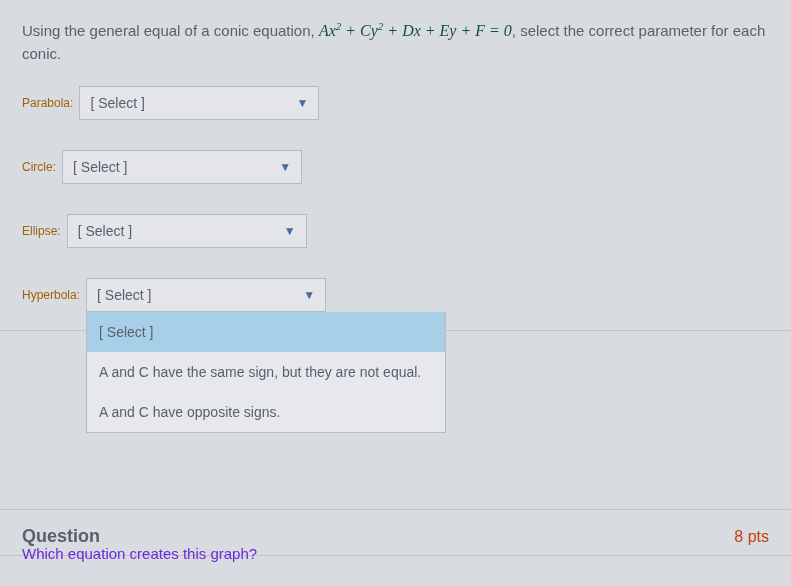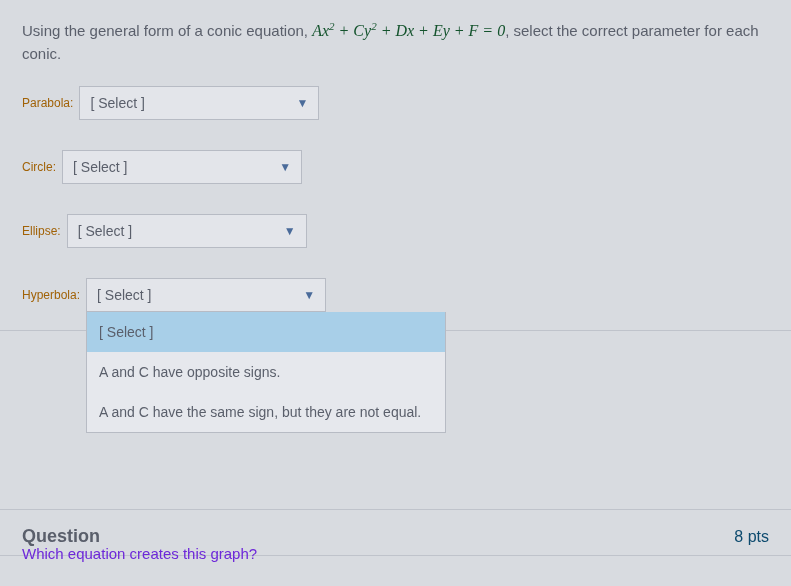--- a/index.html
+++ b/index.html
@@ -101,39 +101,39 @@
       border-top: 1px solid #bfc3cb;
       border-bottom: 1px solid #bfc3cb;
     }
     .question-bar .qlabel {
       font-size: 18px;
       font-weight: bold;
       color: #5a5f6b;
     }
     .question-bar .pts {
       font-size: 16px;
-      color: #0c4a6e;
+      color: #c2410c;
     }
     .cutoff {
       position: absolute;
       bottom: 24px;
       left: 22px;
       font-size: 15px;
       color: #6d28d9;
     }
     .hyperbola-wrap {
       position: relative;
     }
   </style>
 </head>
 <body>
 
 <div class="content-panel">
   <p class="prompt">
-    <span>Using the general form of a conic equation, </span>
+    <span>Using the general equal of a conic equation, </span>
     <span class="eq"><i>Ax</i><sup>2</sup> + <i>Cy</i><sup>2</sup> + <i>Dx</i> + <i>Ey</i> + <i>F</i> = 0</span><span>, select the correct parameter for each conic.</span>
   </p>
 
   <div class="row">
     <span class="label">Parabola:</span>
     <div class="select-box">
       <span class="placeholder">[ Select ]</span>
       <span class="chevron">▼</span>
     </div>
   </div>
@@ -156,22 +156,22 @@
 
   <div class="row hyperbola-row">
     <span class="label">Hyperbola:</span>
     <div class="hyperbola-wrap">
       <div class="select-box">
         <span class="placeholder">[ Select ]</span>
         <span class="chevron">▼</span>
       </div>
       <div class="dropdown-list">
         <div class="dropdown-item selected">[ Select ]</div>
+        <div class="dropdown-item">A and C have the same sign, but they are not equal.</div>
         <div class="dropdown-item">A and C have opposite signs.</div>
-        <div class="dropdown-item">A and C have the same sign, but they are not equal.</div>
       </div>
     </div>
   </div>
 </div>
 
 <div class="question-bar">
   <span class="qlabel">Question</span>
   <span class="pts">8 pts</span>
 </div>
 

